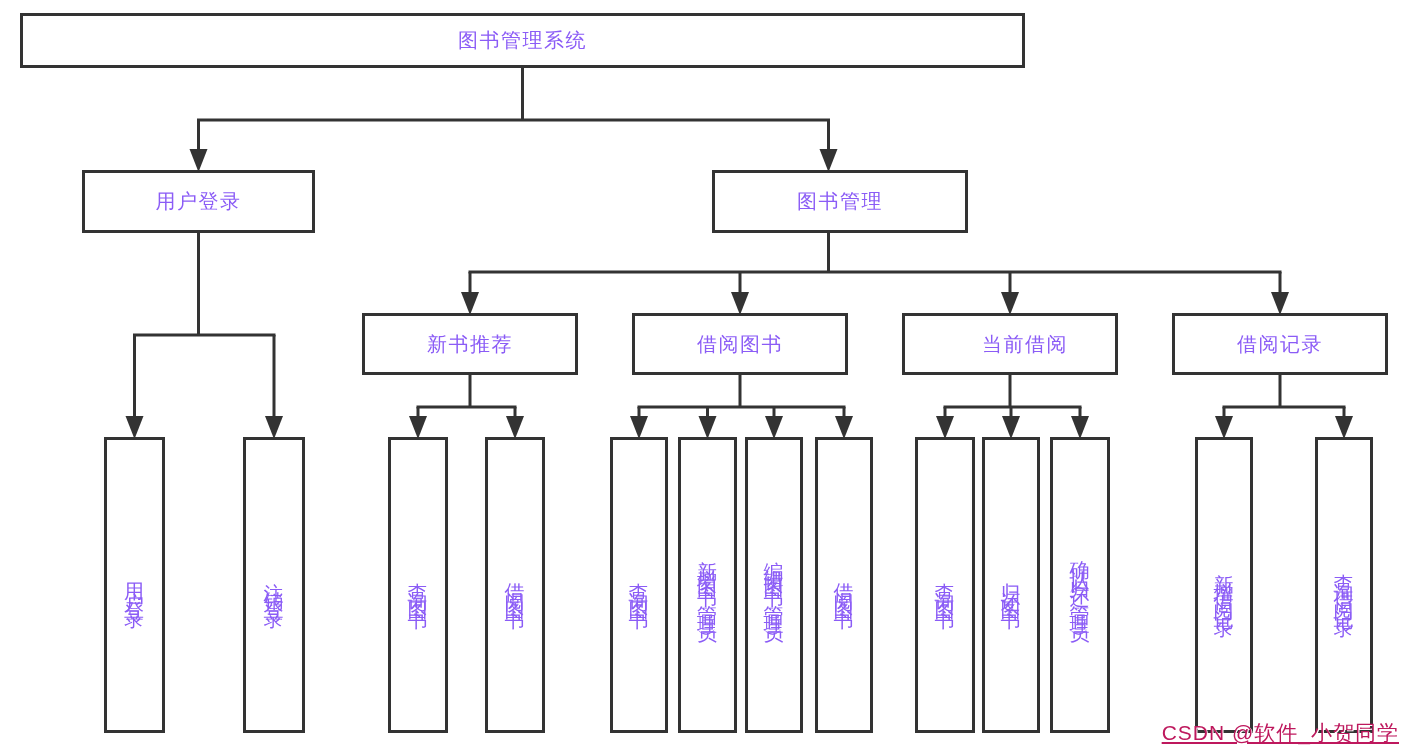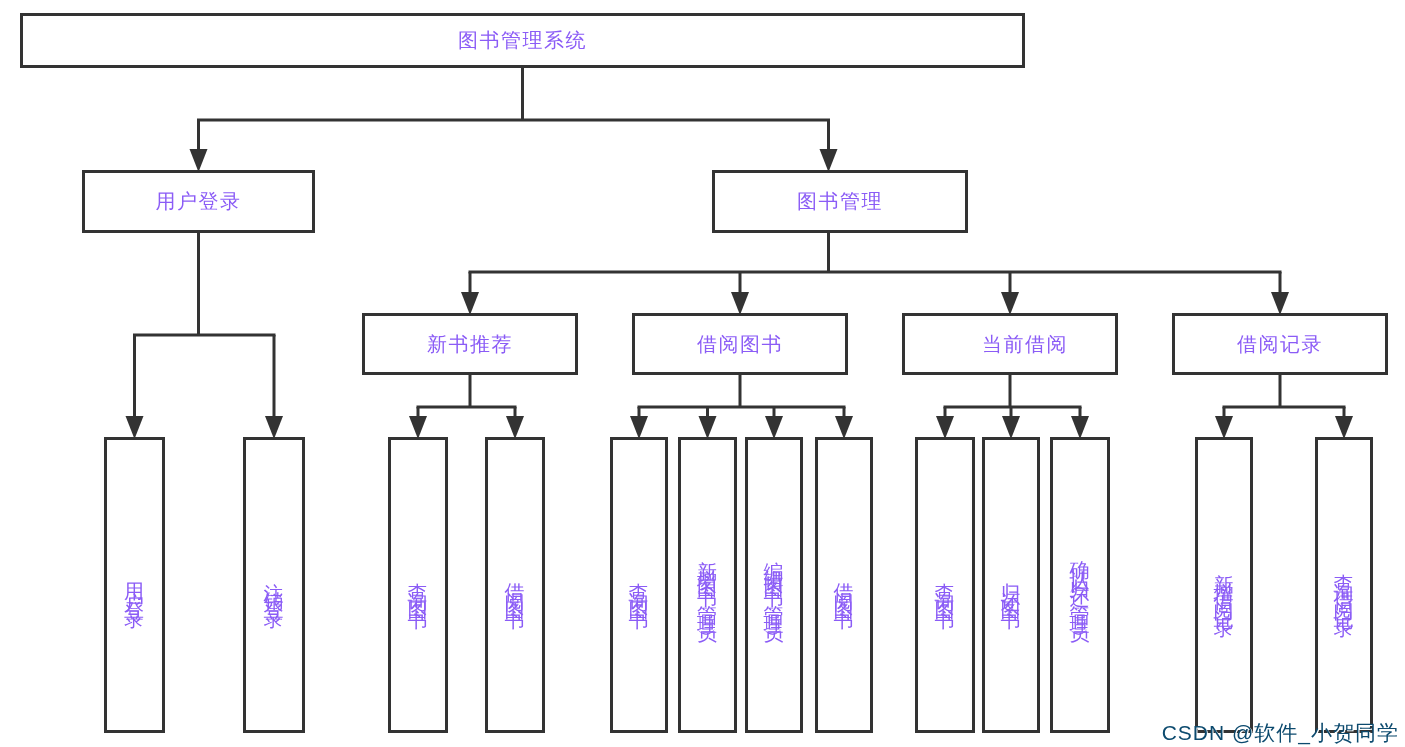--- a/index.html
+++ b/index.html
@@ -31,24 +31,25 @@
   #connector-layer{
     position:absolute;
     left:0;top:0;
     pointer-events:none;
   }
   #watermark{
     position:absolute;
     right:6px;
     bottom:0px;
     font-size:21px;
-    color:#0c4a6e;
+    color:#be185d;
     text-shadow:1px 1px 0 #ffffff;
     letter-spacing:1px;
     white-space:nowrap;
+    text-decoration:underline;
   }
 </style>
 </head>
 <body>
 
 <div id="diagram-canvas">
   <div class="node h" style="left: 20px; top: 13px; width: 1005px; height: 55px;">
       <span class="lbl">图书管理系统</span>
     </div>
     <div class="node h" style="left: 82px; top: 170px; width: 233px; height: 63px;">

